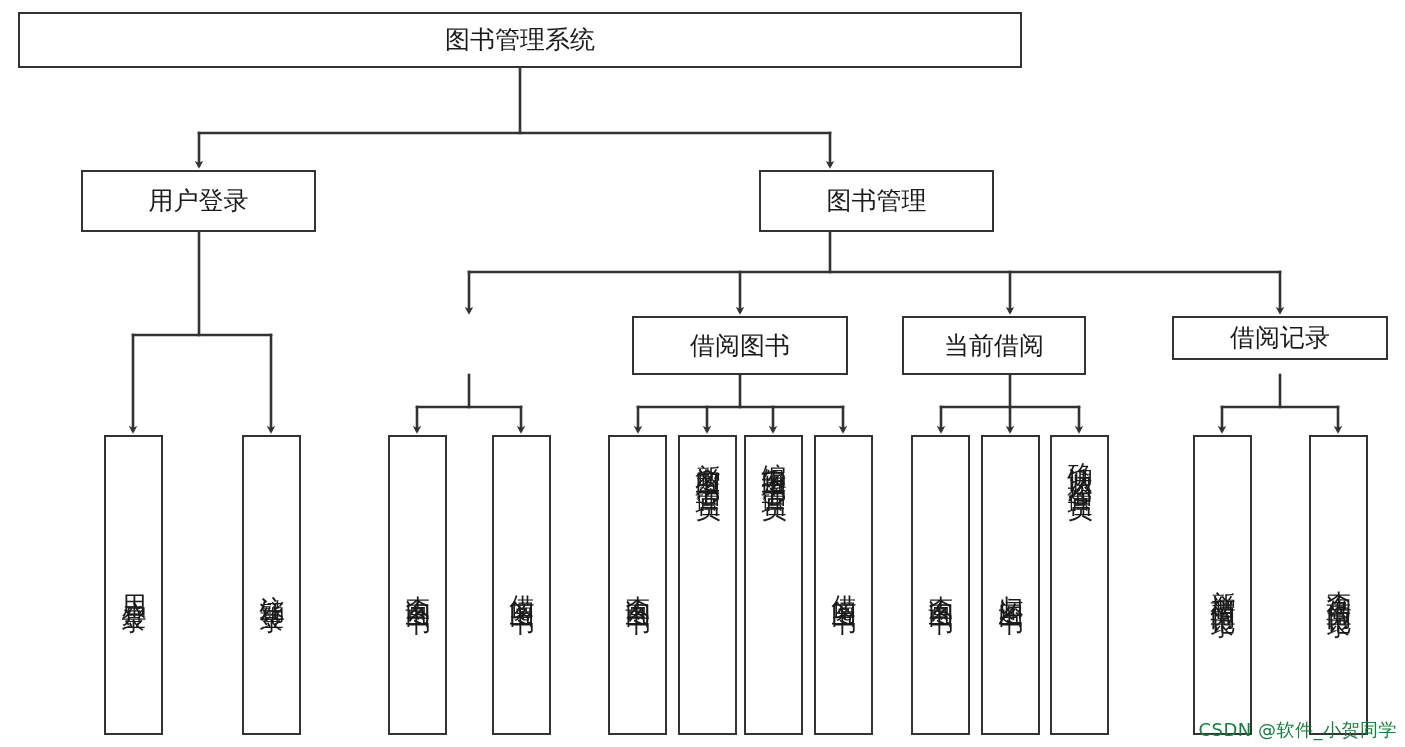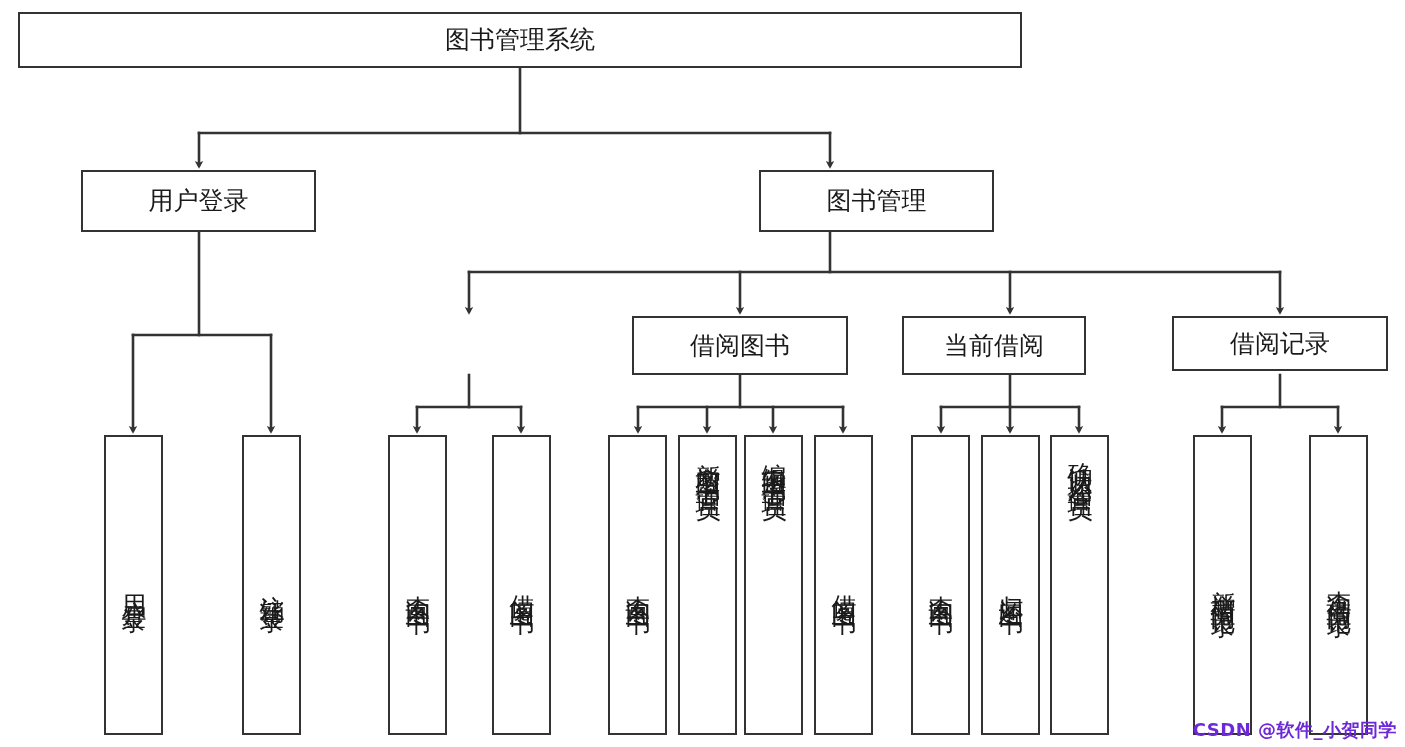--- a/index.html
+++ b/index.html
@@ -60,25 +60,24 @@
   }
   .node.vertical.centered {
     align-items: center;
     padding-top: 0;
   }
   #watermark {
     position: absolute;
     right: 8px;
     bottom: 5px;
     font-size: 18px;
-    color: #6d28d9;
+    color: #15803d;
     letter-spacing: 0.5px;
     white-space: nowrap;
     pointer-events: none;
-    font-weight: bold;
   }
 </style>
 </head>
 <body>
 
 <div id="canvas">
 
   <svg id="diagram-svg" viewBox="0 0 1405 747" xmlns="http://www.w3.org/2000/svg">
     <defs>
       <marker id="arrow" markerWidth="10" markerHeight="10" refX="5.2" refY="5" orient="auto" markerUnits="userSpaceOnUse">
@@ -144,21 +143,21 @@
 
 
   <div class="node horizontal" style="left:632px; top:316px; width:216px; height:59px;">
     <span class="node-label">借阅图书</span>
   </div>
 
   <div class="node horizontal" style="left:902px; top:316px; width:184px; height:59px;">
     <span class="node-label">当前借阅</span>
   </div>
 
-  <div class="node horizontal" style="left:1172px; top:316px; width:216px; height:55px;">
+  <div class="node horizontal" style="left:1172px; top:316px; width:216px; height:44px;">
     <span class="node-label">借阅记录</span>
   </div>
 
   <div class="node vertical centered" style="left:104px; top:435px; width:59px; height:300px;">
     <span class="node-label">用户登录</span>
   </div>
 
   <div class="node vertical centered" style="left:242px; top:435px; width:59px; height:300px;">
     <span class="node-label">注销登录</span>
   </div>

